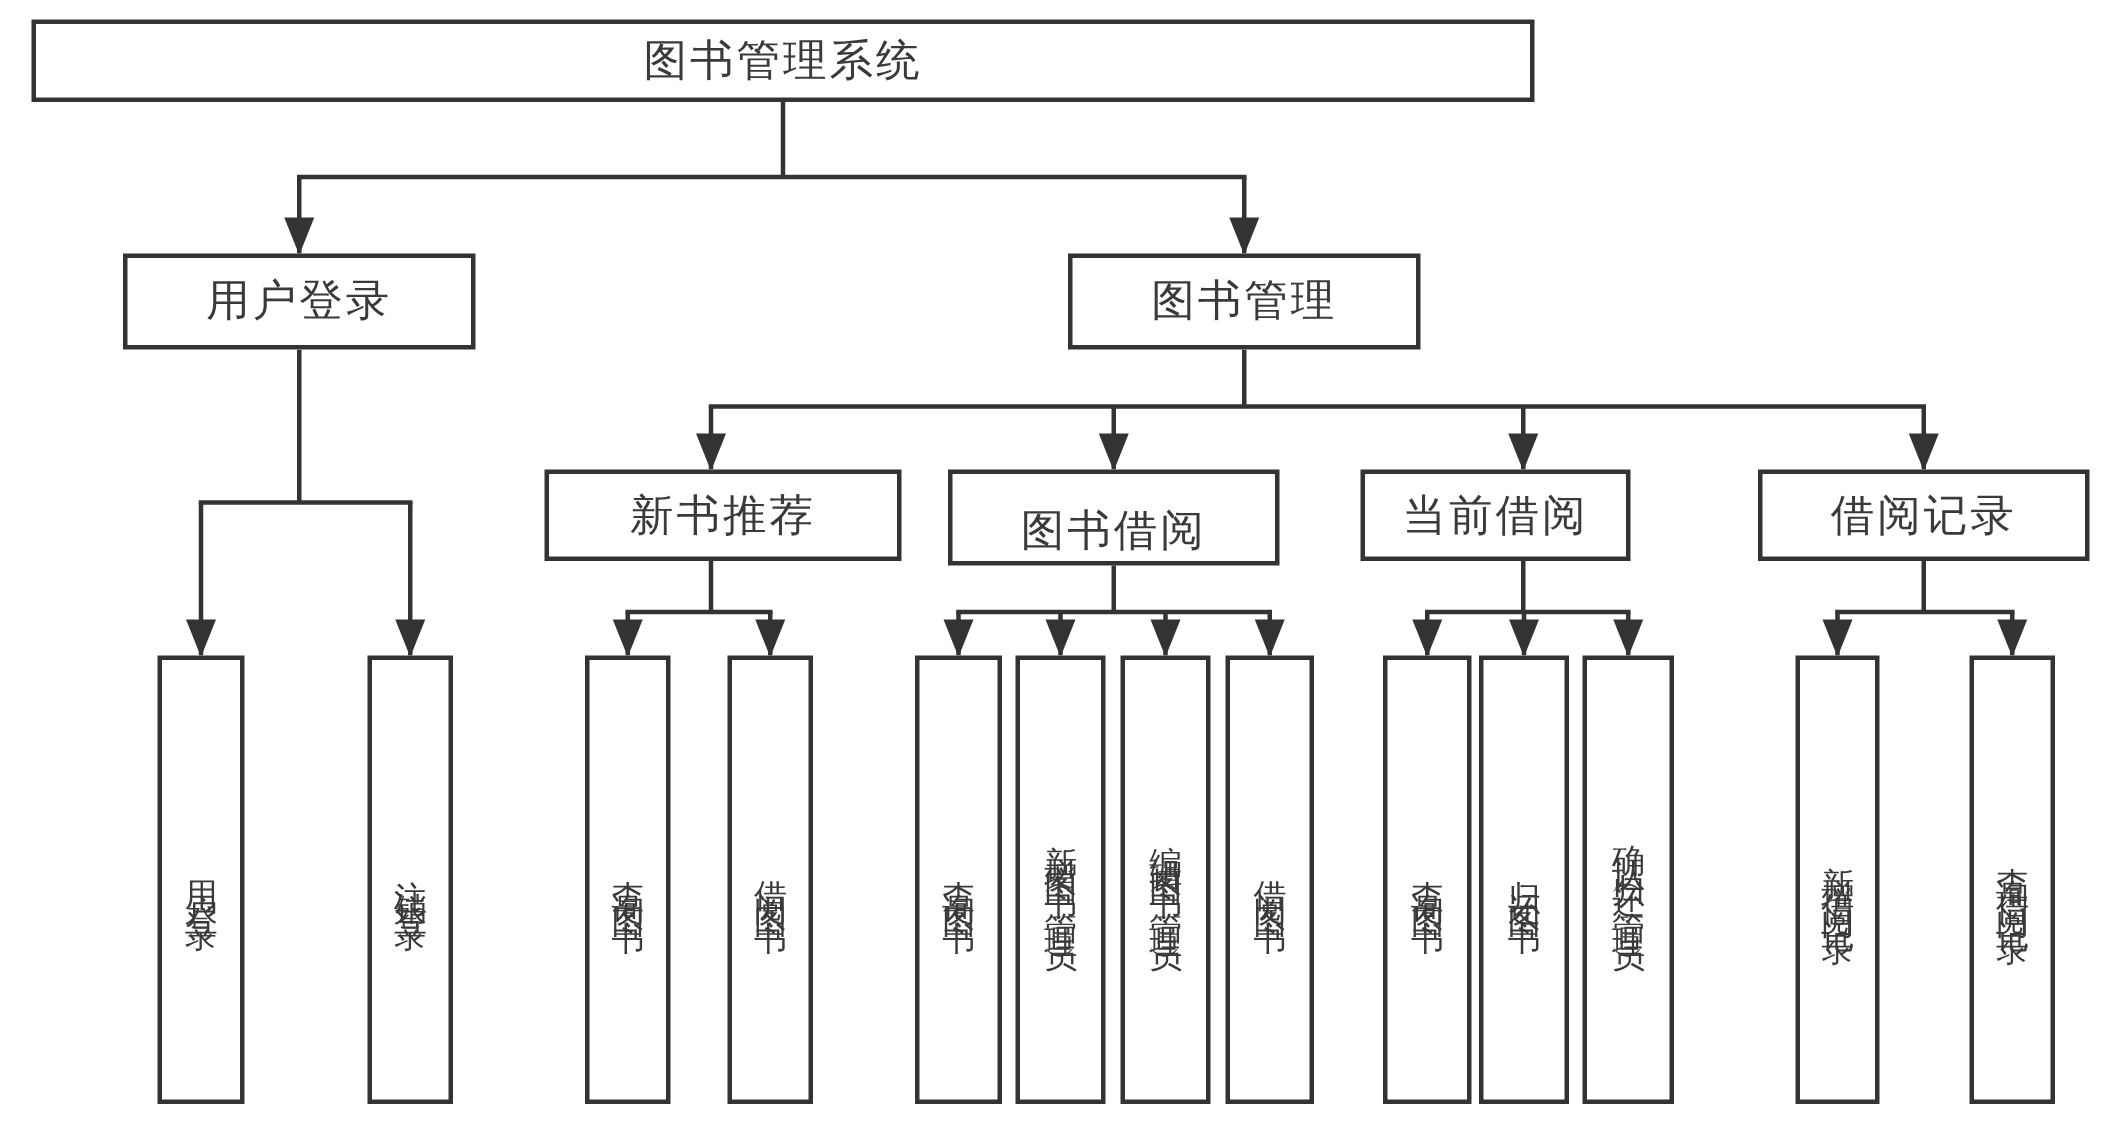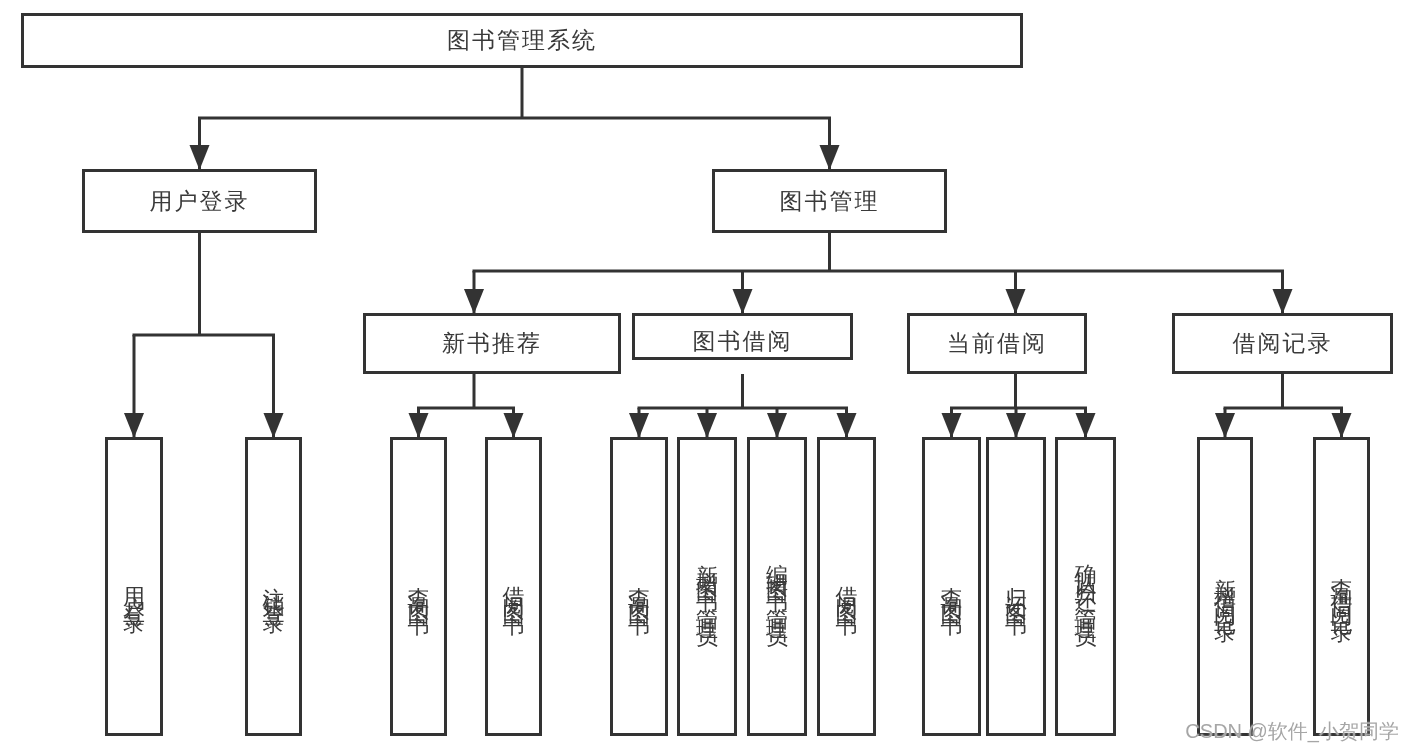--- a/index.html
+++ b/index.html
@@ -17,21 +17,21 @@
     box-sizing:border-box;
     background:#ffffff;
     border:3px solid #333333;
     display:flex;
     align-items:center;
     justify-content:center;
     color:#3a3a3a;
     z-index:2;
   }
   .node.h .label {
-    font-size:23px;
+    font-size:29px;
     letter-spacing:2px;
     white-space:nowrap;
   }
   .node.v .label {
     writing-mode:vertical-rl;
     text-orientation:mixed;
     font-size:22px;
     letter-spacing:9px;
     line-height:1.1;
   }
@@ -107,24 +107,24 @@
   <div id="nodes">
       <div class="node h" style="left: 21px; top: 13px; width: 1002px; height: 55px;">
         <span class="label">图书管理系统</span>
       </div>
       <div class="node h" style="left: 82px; top: 169px; width: 235px; height: 64px;">
         <span class="label">用户登录</span>
       </div>
       <div class="node h" style="left: 712px; top: 169px; width: 235px; height: 64px; text-align: right;">
         <span class="label">图书管理</span>
       </div>
-      <div class="node h" style="left: 363px; top: 313px; width: 258px; height: 61px;">
+      <div class="node h" style="left: 363px; top: 313px; width: 238px; height: 61px;">
         <span class="label">新书推荐</span>
       </div>
-      <div class="node h" style="left: 632px; top: 313px; width: 221px; height: 47px; align-items: flex-end;">
+      <div class="node h" style="left: 632px; top: 313px; width: 221px; height: 64px; align-items: flex-end;">
         <span class="label">图书借阅</span>
       </div>
       <div class="node h" style="left: 907px; top: 313px; width: 180px; height: 61px;">
         <span class="label">当前借阅</span>
       </div>
       <div class="node h" style="left: 1172px; top: 313px; width: 221px; height: 61px;">
         <span class="label">借阅记录</span>
       </div>
       <div class="node v" style="left: 105px; top: 437px; width: 58px; height: 299px;">
         <span class="label">用户登录</span>
@@ -159,14 +159,13 @@
       <div class="node v" style="left: 1055px; top: 437px; width: 61px; height: 299px;">
         <span class="label">确认归还（管理员）</span>
       </div>
       <div class="node v" style="left: 1197px; top: 437px; width: 56px; height: 299px;">
         <span class="label">新增借阅记录</span>
       </div>
       <div class="node v" style="left: 1313px; top: 437px; width: 57px; height: 299px;">
         <span class="label">查询借阅记录</span>
       </div>
     </div>
-  <div class="watermark">CSDN @软件_小贺同学</div>
 </div>
 
 </body></html>

